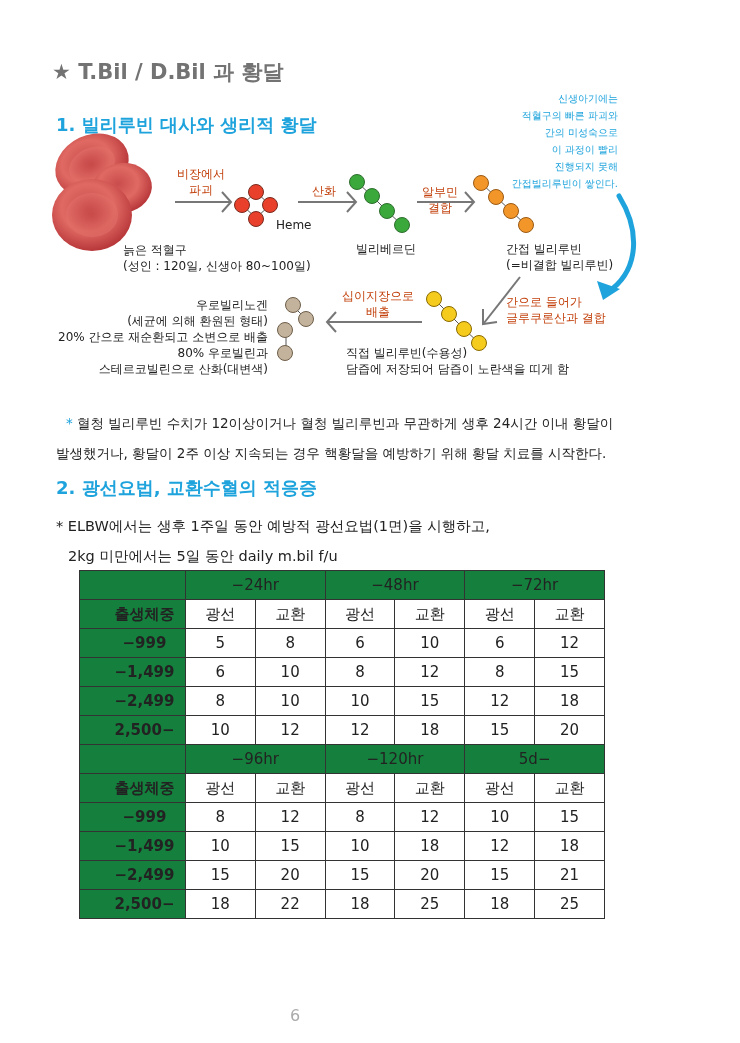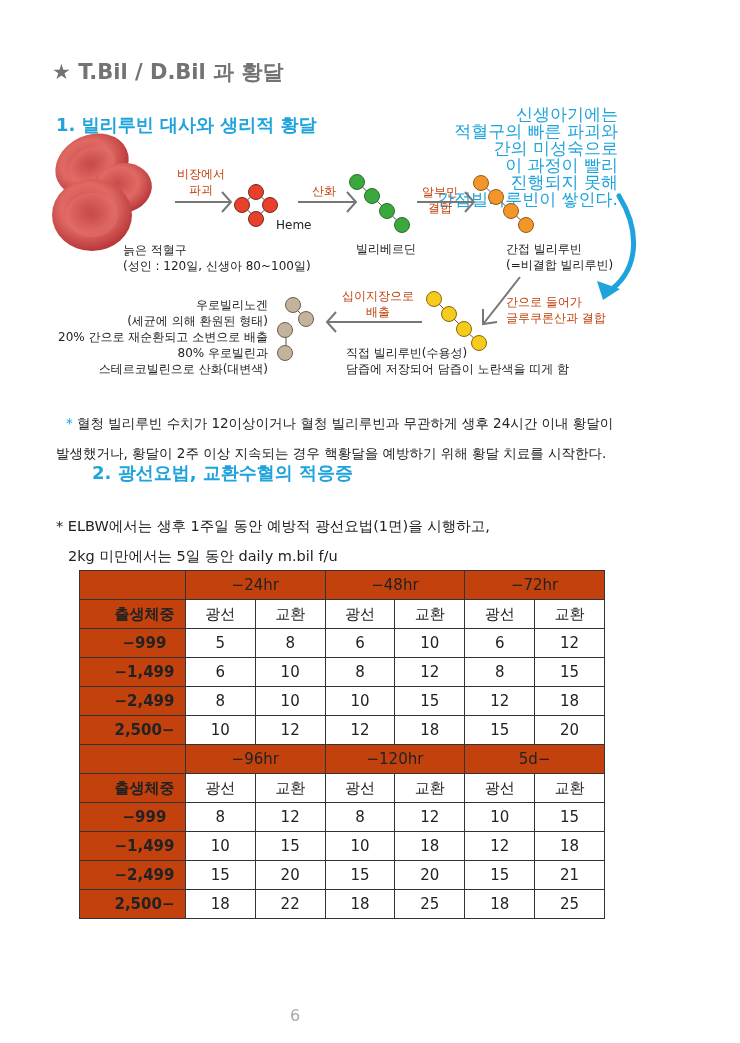--- a/index.html
+++ b/index.html
@@ -3,27 +3,27 @@
 <meta charset="utf-8">
 <style>
   html, body { margin: 0; padding: 0; background: #ffffff; }
   body { width: 740px; height: 1043px; position: relative; overflow: hidden;
          font-family: "DejaVu Sans", "Liberation Sans", sans-serif; color: #222; }
   .abs { position: absolute; }
   .title { left: 52px; top: 58px; font-size: 21px; color: #737373; font-weight: bold; letter-spacing: 0px; }
   .h2 { font-size: 18px; color: #1ea3dc; font-weight: bold; }
   .lbl { font-size: 12px; color: #222; line-height: 16px; white-space: nowrap; }
   .gray { color: #c2410c; }
-  .note-blue { color: #1ea3dc; font-size: 17px; line-height: 17px; text-align: right; white-space: nowrap; margin-top: 16px; }
+  .note-blue { color: #1ea3dc; font-size: 10px; line-height: 17px; text-align: right; white-space: nowrap; }
   .para { font-size: 13.5px; line-height: 30px; color: #222; white-space: nowrap; }
   .para .ast { color: #1ea3dc; }
   table.dt { position: absolute; left: 79px; top: 570px; border-collapse: collapse; width: 526px;
              font-size: 15px; color: #222; }
   table.dt td { border: 1.5px solid #333; height: 28px; text-align: center; padding: 0; }
-  table.dt td.g { background: #c2410c; margin-left: 46px; }
+  table.dt td.g { background: #15803d; margin-left: 46px; }
   table.dt td.b { font-weight: bold; padding-left: 24px; }
   .pagenum { left: 0; width: 590px; top: 1006px; text-align: center; font-size: 16px; color: #aaa; }
   svg { position: absolute; left: 0; top: 0; overflow: visible; }
 </style>
 </head>
 <body>
 
 <div class="abs title">★ T.Bil / D.Bil 과 황달</div>
 
 <div class="abs h2" style="left:56px; top:113px;">1. 빌리루빈 대사와 생리적 황달</div>
@@ -170,21 +170,21 @@
   <div>20% 간으로 재순환되고 소변으로 배출</div>
   <div>80% 우로빌린과</div>
   <div>스테르코빌린으로 산화(대변색)</div>
 </div>
 
 <div class="abs para" style="left:56px; top:408px;">
   <div style="padding-left:10px;"><span class="ast">*</span> <span>혈청 빌리루빈 수치가 12이상이거나 혈청 빌리루빈과 무관하게 생후 24시간 이내 황달이</span></div>
   <div>발생했거나, 황달이 2주 이상 지속되는 경우 핵황달을 예방하기 위해 황달 치료를 시작한다.</div>
 </div>
 
-<div class="abs h2" style="left:56px; top:461px;margin-left:36px;">2. 광선요법, 교환수혈의 적응증</div>
+<div class="abs h2" style="left:56px; top:476px;">2. 광선요법, 교환수혈의 적응증</div>
 <div class="abs para" style="left:56px; top:511px; font-size:14.5px;">
   <div>* ELBW에서는 생후 1주일 동안 예방적 광선요법(1면)을 시행하고,</div>
   <div style="padding-left:12px;">2kg 미만에서는 5일 동안 daily m.bil f/u</div>
 </div>
 
 <table class="dt">
   <colgroup>
     <col style="width:106px">
       <col style="width:70px">
       <col style="width:70px">

